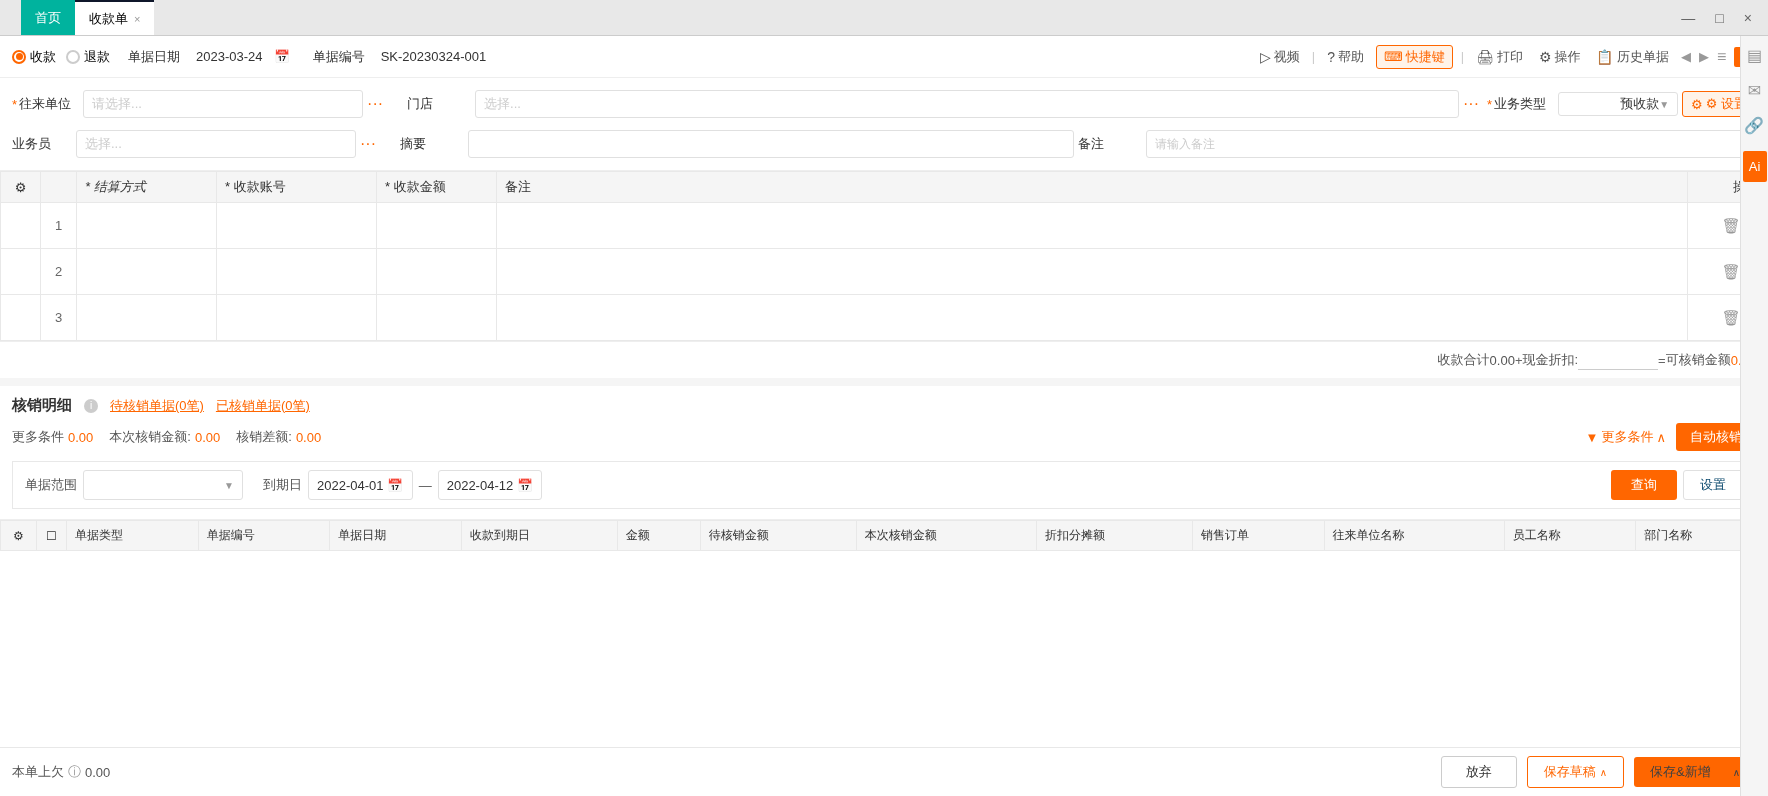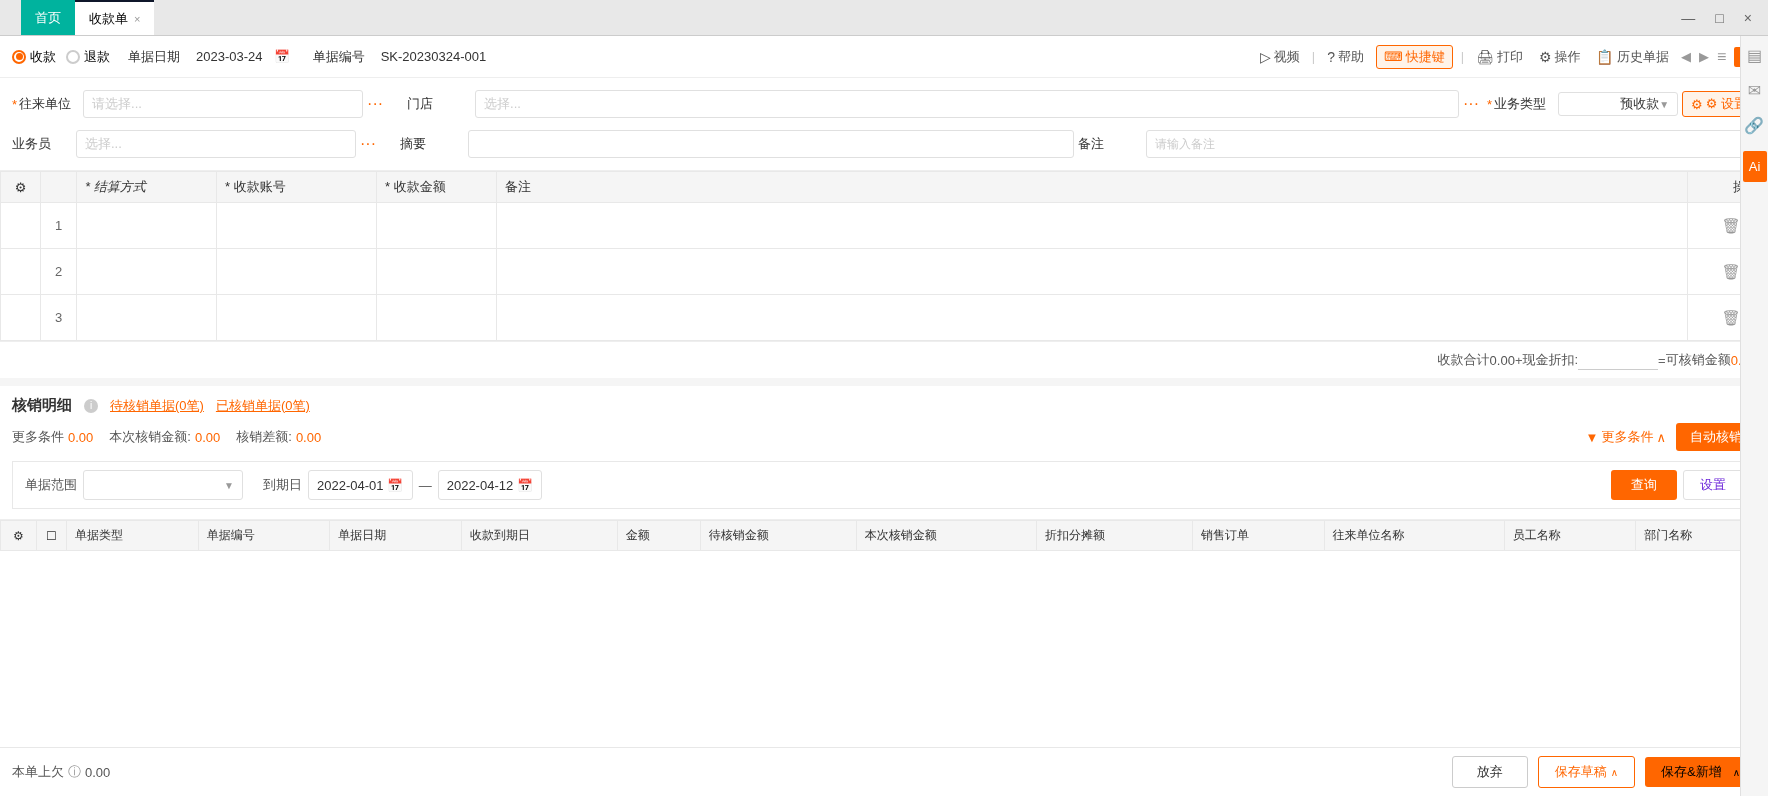--- a/index.html
+++ b/index.html
@@ -110,41 +110,41 @@
     
     .filter-row { display: flex; align-items: center; gap: 20px; padding: 8px 12px; background: #fff; border: 1px solid #e8e8e8; margin: 0 0 0 0; }
     .filter-item { display: flex; align-items: center; gap: 6px; }
     .filter-label { color: #555; white-space: nowrap; }
     .filter-select { border: 1px solid #e0e0e0; border-radius: 3px; padding: 4px 8px; height: 30px; min-width: 160px; display: flex; align-items: center; cursor: pointer; background: #fff; gap: 4px; }
     .filter-select .sel-text { flex: 1; color: #999; }
     .date-input { border: 1px solid #e0e0e0; border-radius: 3px; padding: 4px 8px; height: 30px; min-width: 100px; display: flex; align-items: center; cursor: pointer; background: #fff; color: #333; gap: 4px; }
     .date-sep { color: #555; }
     .filter-btn-group { margin-left: auto; display: flex; gap: 6px; }
     .query-btn { background: #f60; color: #fff; border: none; border-radius: 3px; padding: 5px 20px; cursor: pointer; font-size: 13px; }
-    .settings-btn-filter { background: #fff; border: 1px solid #e0e0e0; border-radius: 3px; padding: 5px 16px; cursor: pointer; font-size: 13px; color: #6d28d9; }
+    .settings-btn-filter { background: #fff; border: 1px solid #e0e0e0; border-radius: 3px; padding: 5px 16px; cursor: pointer; font-size: 13px; color: #0c4a6e; }
 
     
     .sub-table-section { flex: 1; overflow-y: auto; }
     .sub-data-table { width: 100%; border-collapse: collapse; }
     .sub-data-table th {
       background: #f5f5f5; border: 1px solid #e8e8e8; padding: 6px 8px;
       text-align: left; font-weight: 500; color: #333; white-space: nowrap; font-size: 12px;
     }
 
     
     .bottom-bar {
       display: flex; align-items: center; padding: 8px 12px; background: #fff;
       border-top: 1px solid #e8e8e8; gap: 10px; min-height: 44px; margin-top: auto;
     }
     .bottom-stat { display: flex; align-items: center; gap: 4px; color: #555; font-size: 13px; }
     .bottom-stat-icon { color: #999; cursor: pointer; }
     .bottom-actions { margin-left: auto; display: flex; align-items: center; gap: 10px; }
     .discard-btn { background: #fff; border: 1px solid #ccc; border-radius: 3px; padding: 6px 24px; cursor: pointer; font-size: 13px; color: #333; }
     .save-draft-btn { background: #fff; border: 1px solid #f60; border-radius: 3px; padding: 6px 16px; cursor: pointer; font-size: 13px; color: #f60; display: flex; align-items: center; gap: 4px; }
-    .save-new-btn { background: #f60; border: none; border-radius: 3px; padding: 6px 16px; cursor: pointer; font-size: 13px; color: #000000; display: flex; align-items: center; gap: 11px; }
+    .save-new-btn { background: #f60; border: none; border-radius: 3px; padding: 6px 16px; cursor: pointer; font-size: 13px; color: #404040; display: flex; align-items: center; gap: 22px; }
     .btn-chevron { font-size: 10px; }
 
     
     .right-panel {
       position: fixed; right: 0; top: 36px; width: 28px; height: calc(796px - 36px);
       background: #f5f5f5; border-left: 1px solid #e0e0e0; display: flex; flex-direction: column; align-items: center;
       padding-top: 10px; gap: 16px; z-index: 10;
     }
     .panel-icon { color: #999; cursor: pointer; font-size: 16px; writing-mode: horizontal-tb; }
 

